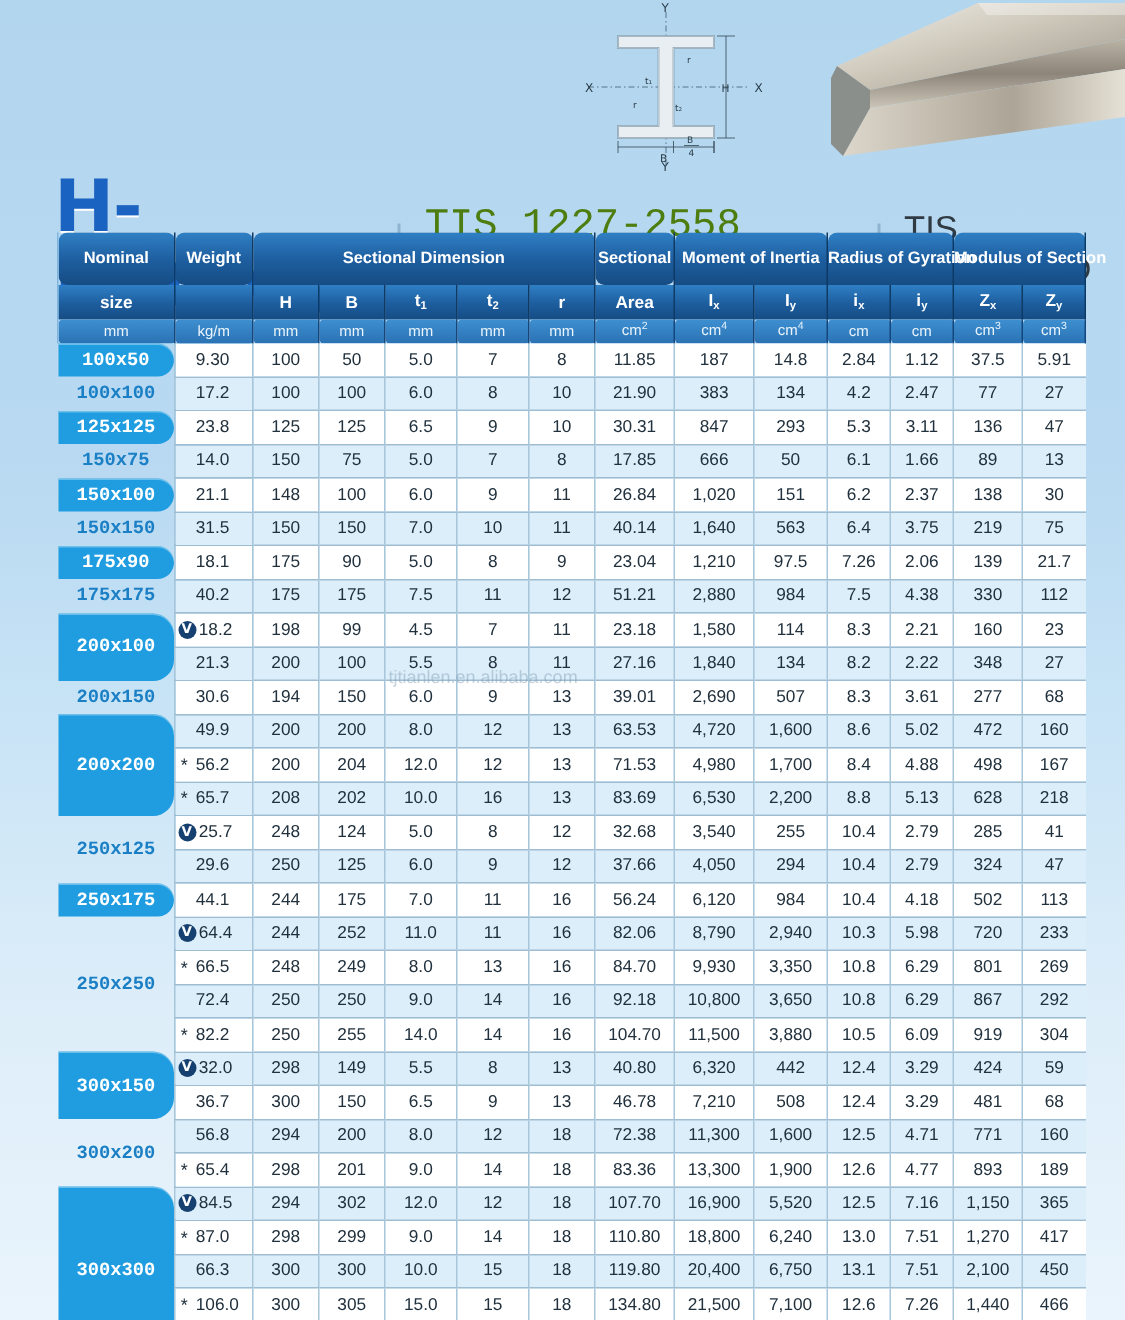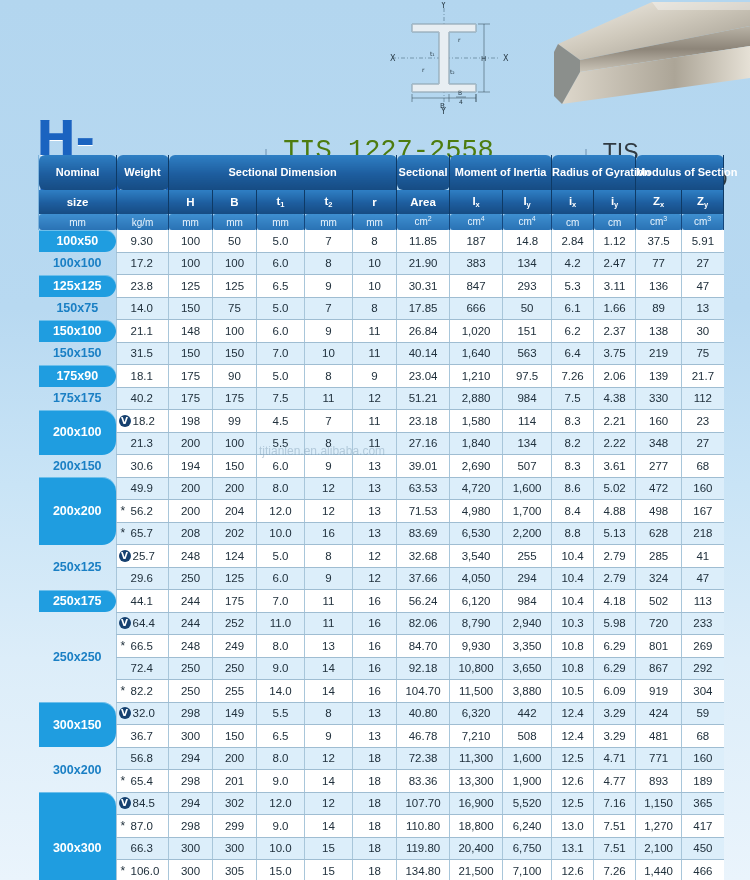--- a/index.html
+++ b/index.html
@@ -70,20 +70,21 @@
 
   
   td.nomcell{
     border-left:none;border-bottom:none;padding:0;vertical-align:middle;
     position:relative;background:transparent !important;
   }
   .nompill{
     display:flex;align-items:center;justify-content:center;
     height:100%;width:100%;font-size:12.5px;font-weight:bold;
     box-sizing:border-box;
+    font-family:Liberation Mono, monospace;
   }
   .nompill.fill{
     background:#1f9de0;color:#ffffff;
     border-radius:0 14px 14px 0;
     box-shadow:inset 0 1px 0 rgba(255,255,255,.35);
   }
   .nompill.open{background:transparent;color:#1a7fc4;}
 
   
   .wcell{position:relative;}

